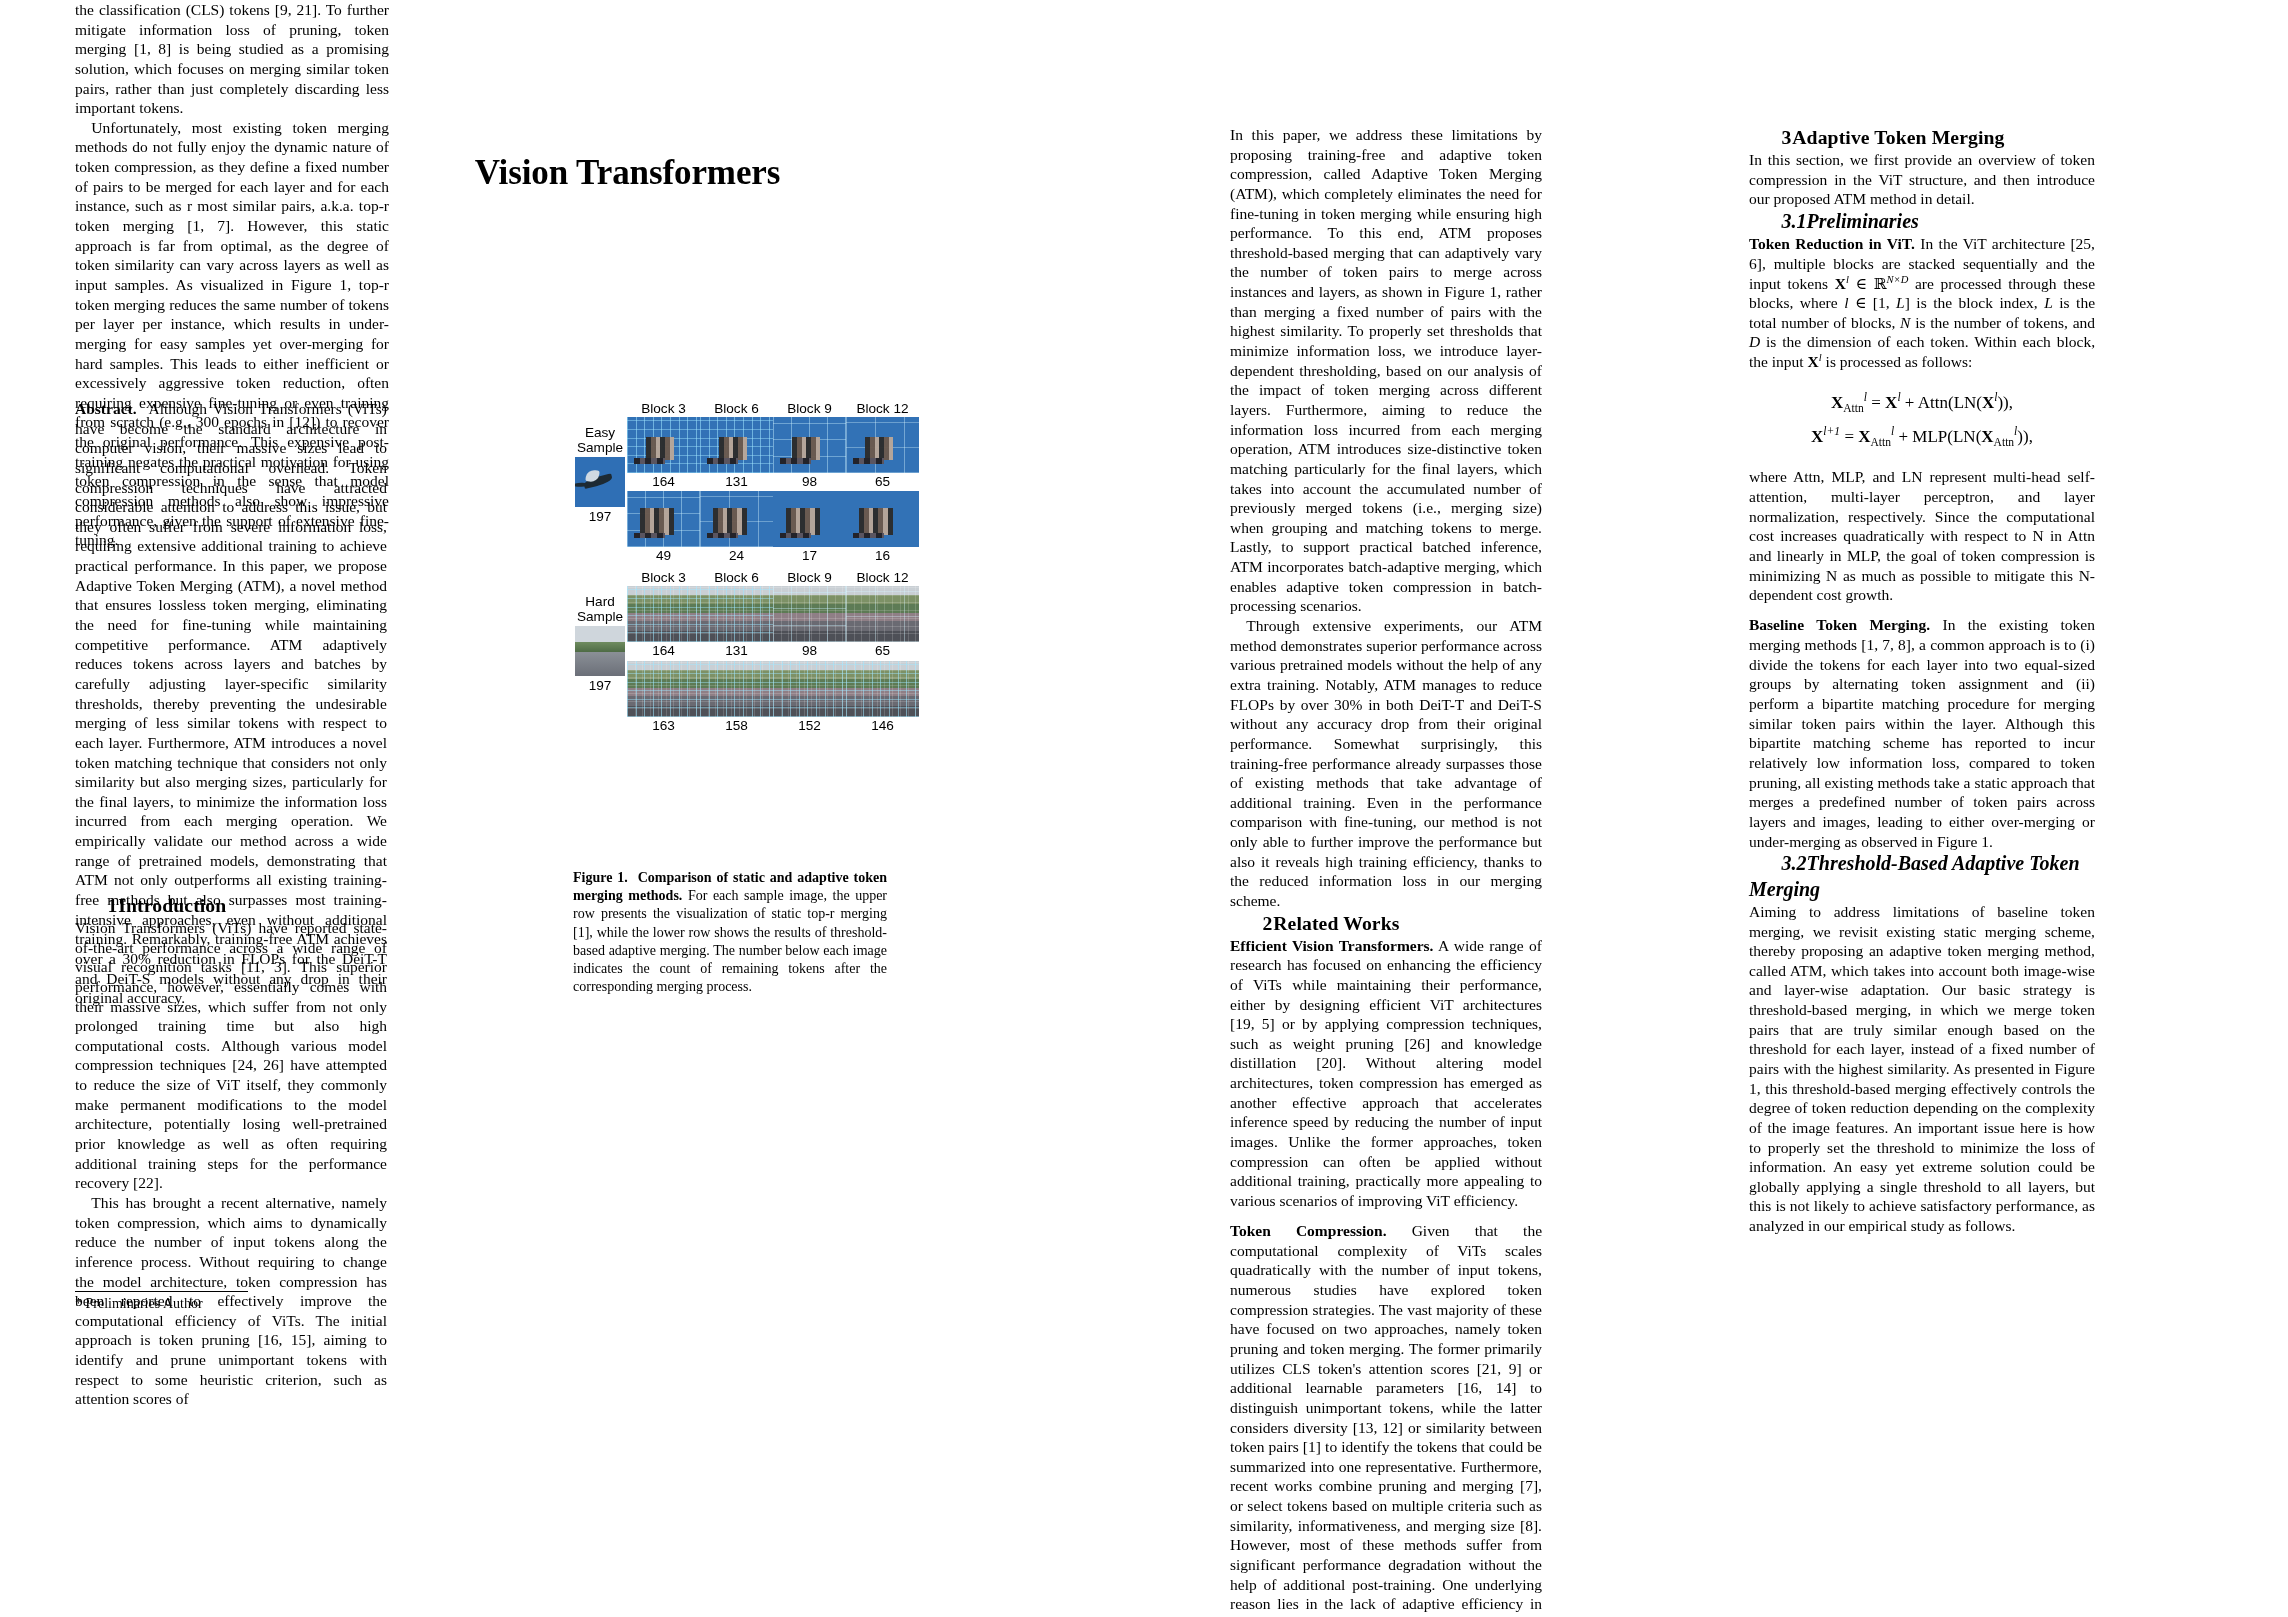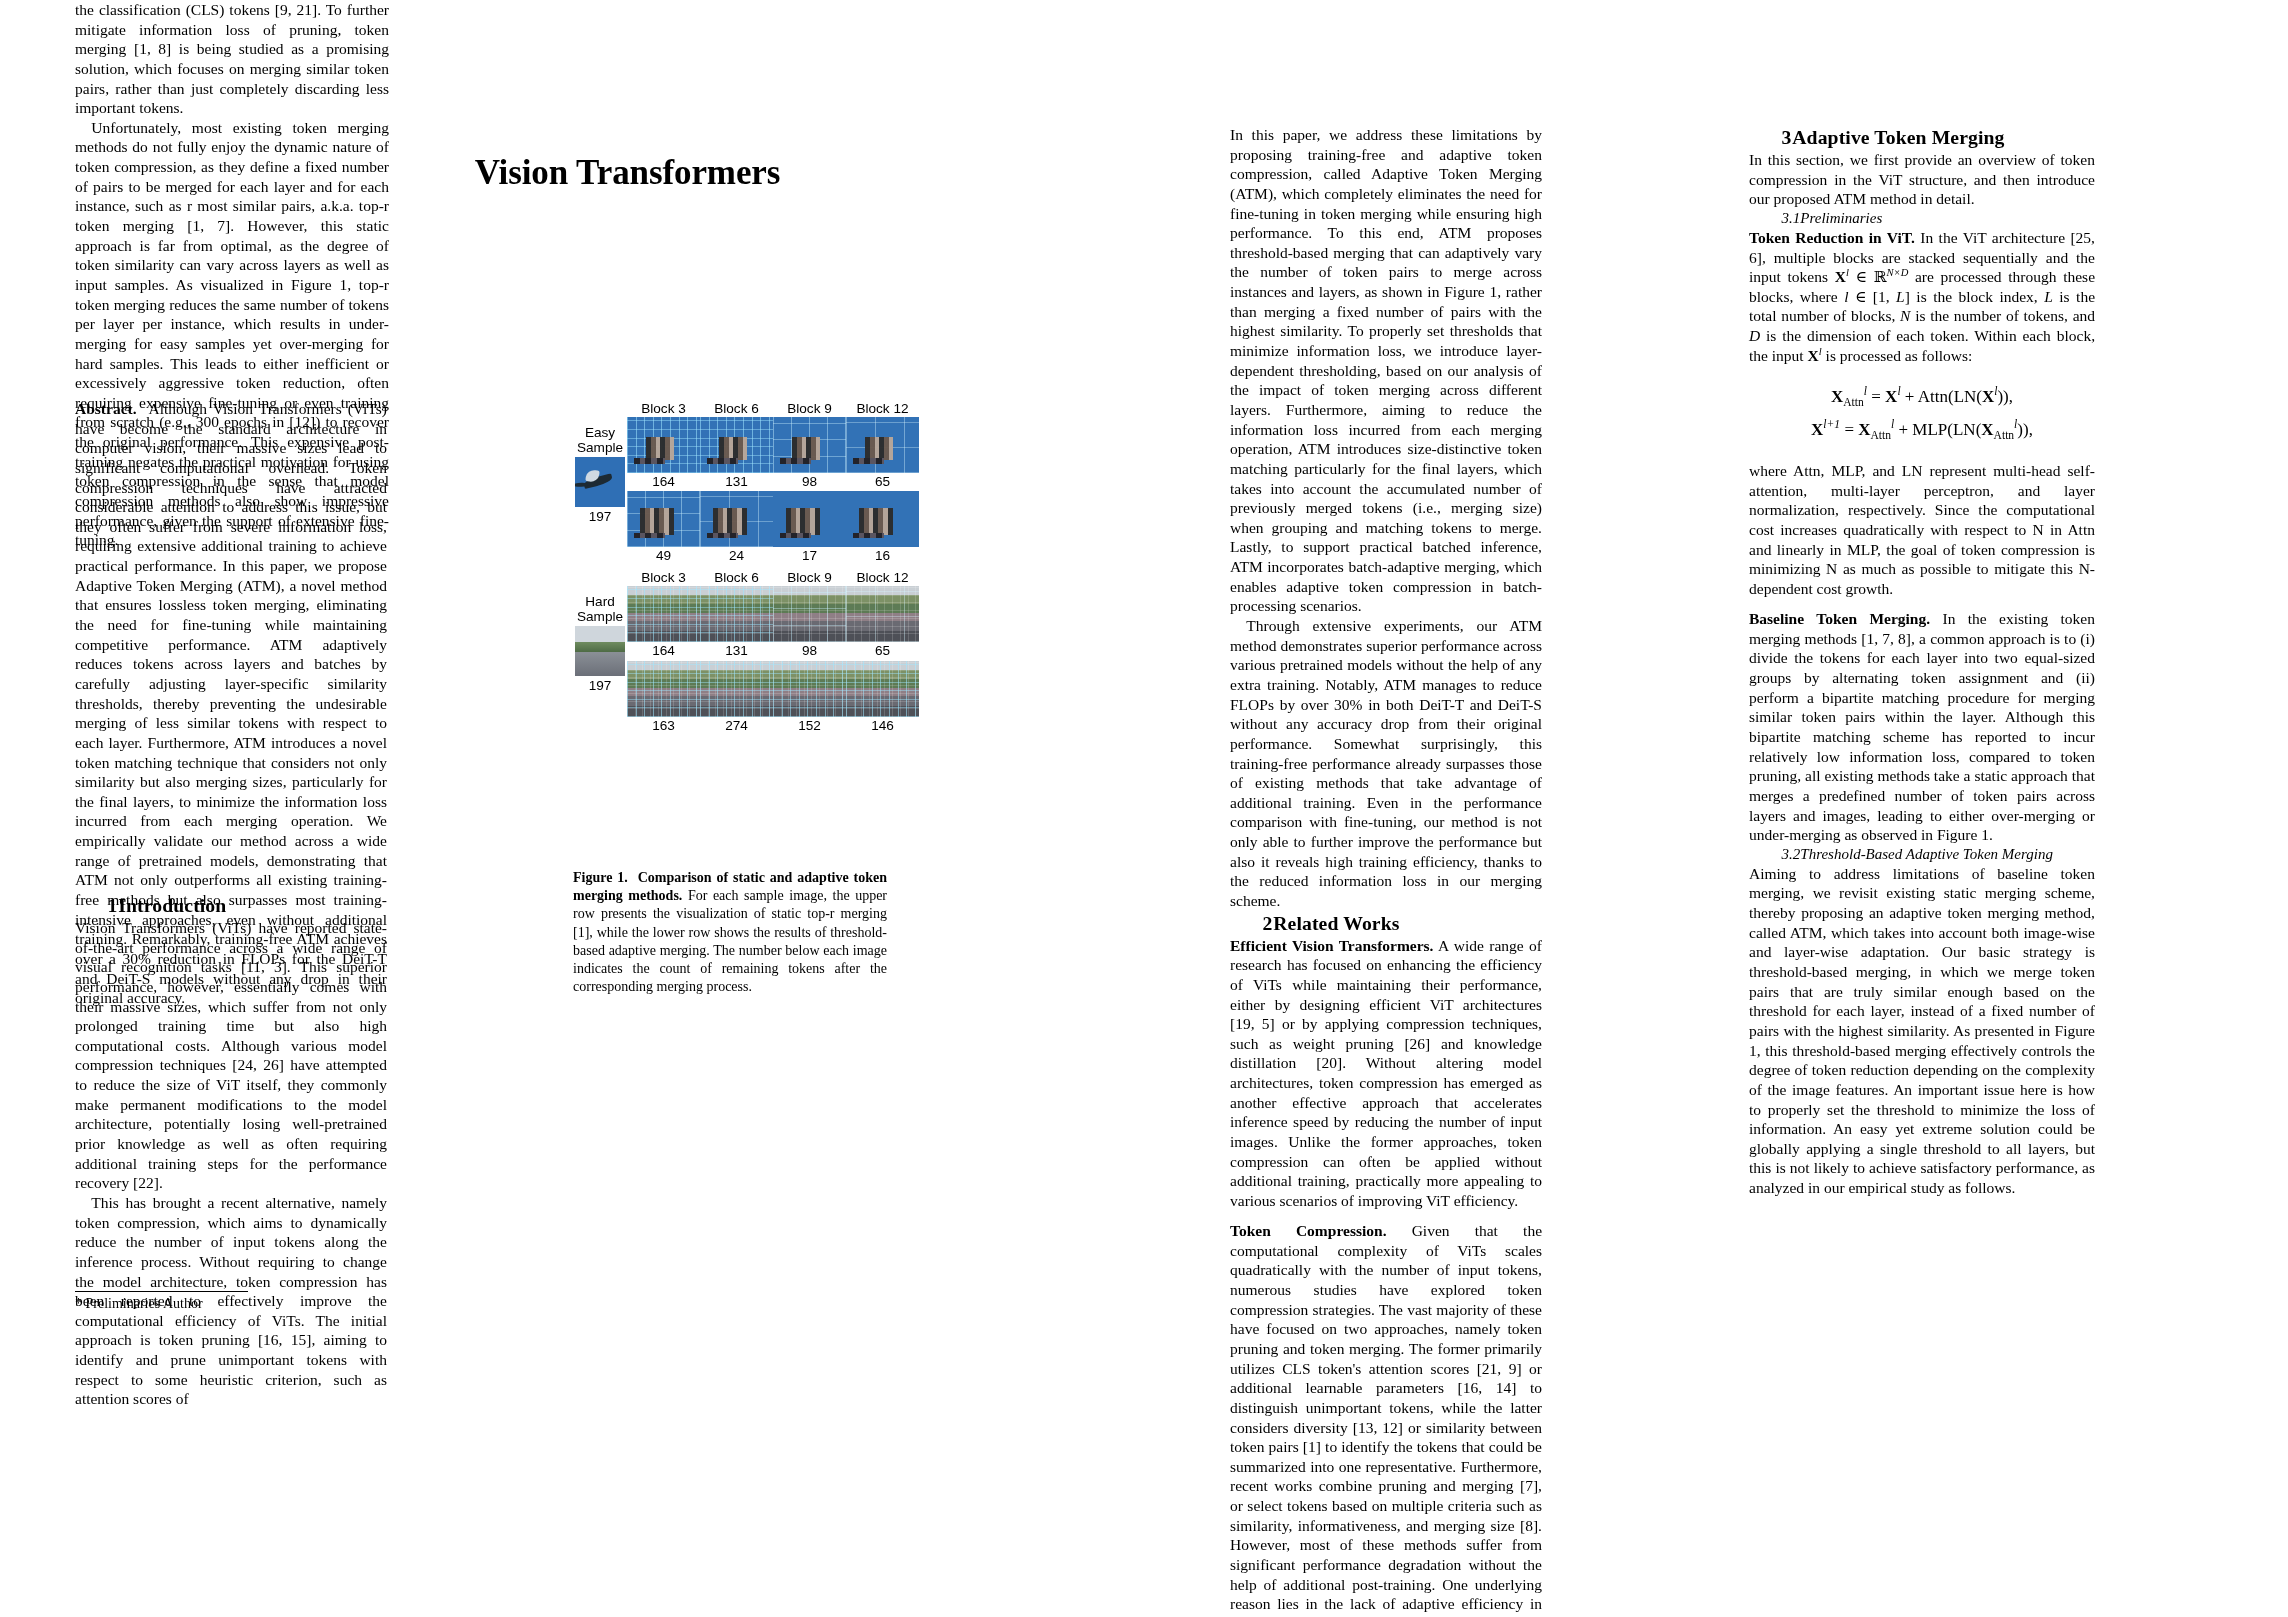--- a/index.html
+++ b/index.html
@@ -82,22 +82,22 @@
     font-weight: bold;
     font-size: 19.7px;
     margin: 24px 0 13.4px 0;
     text-indent: 0;
     text-align: left;
     letter-spacing: 0.1px;
   }
   .sec-h .num { display:inline-block; min-width: 27px; }
   .subsec-h {
     font-style: italic;
-    font-weight: normal;
-    font-size: 15px;
+    font-weight: bold;
+    font-size: 20px;
     margin: 22px 0 11.5px 0;
     text-indent: 0;
     text-align: left;
   }
   .subsec-h .num { display:inline-block; min-width: 27px; font-style: italic; }
   .runin { font-weight: bold; }
   .bf { font-weight: bold; }
 
   
   #abstract-wrap { position: absolute; left: 0; top: 399px; width: 312px; }
@@ -401,21 +401,21 @@
             <div class="mos crowdm"></div>
             <div class="grid-ov"></div>
           </div>
         <div class="cell">
             <div class="mos crowdm"></div>
             <div class="grid-ov"></div>
           </div>
       </div>
       <div class="numrow">
         <span>163</span>
-        <span>274</span>
+        <span>158</span>
         <span>152</span>
         <span>146</span>
       </div>
     </div>
   </div>
 
   <div id="col2-cap">
     <span class="capnum">Figure 1.</span>&nbsp;&nbsp;<span class="bf">Comparison of static and adaptive token merging methods.</span>
     <span>For each sample image, the upper row presents the visualization of static top-r merging [1], while the lower row shows the results of threshold-based adaptive merging. The number below each image indicates the count of remaining tokens after the corresponding merging process.</span>
   </div>

